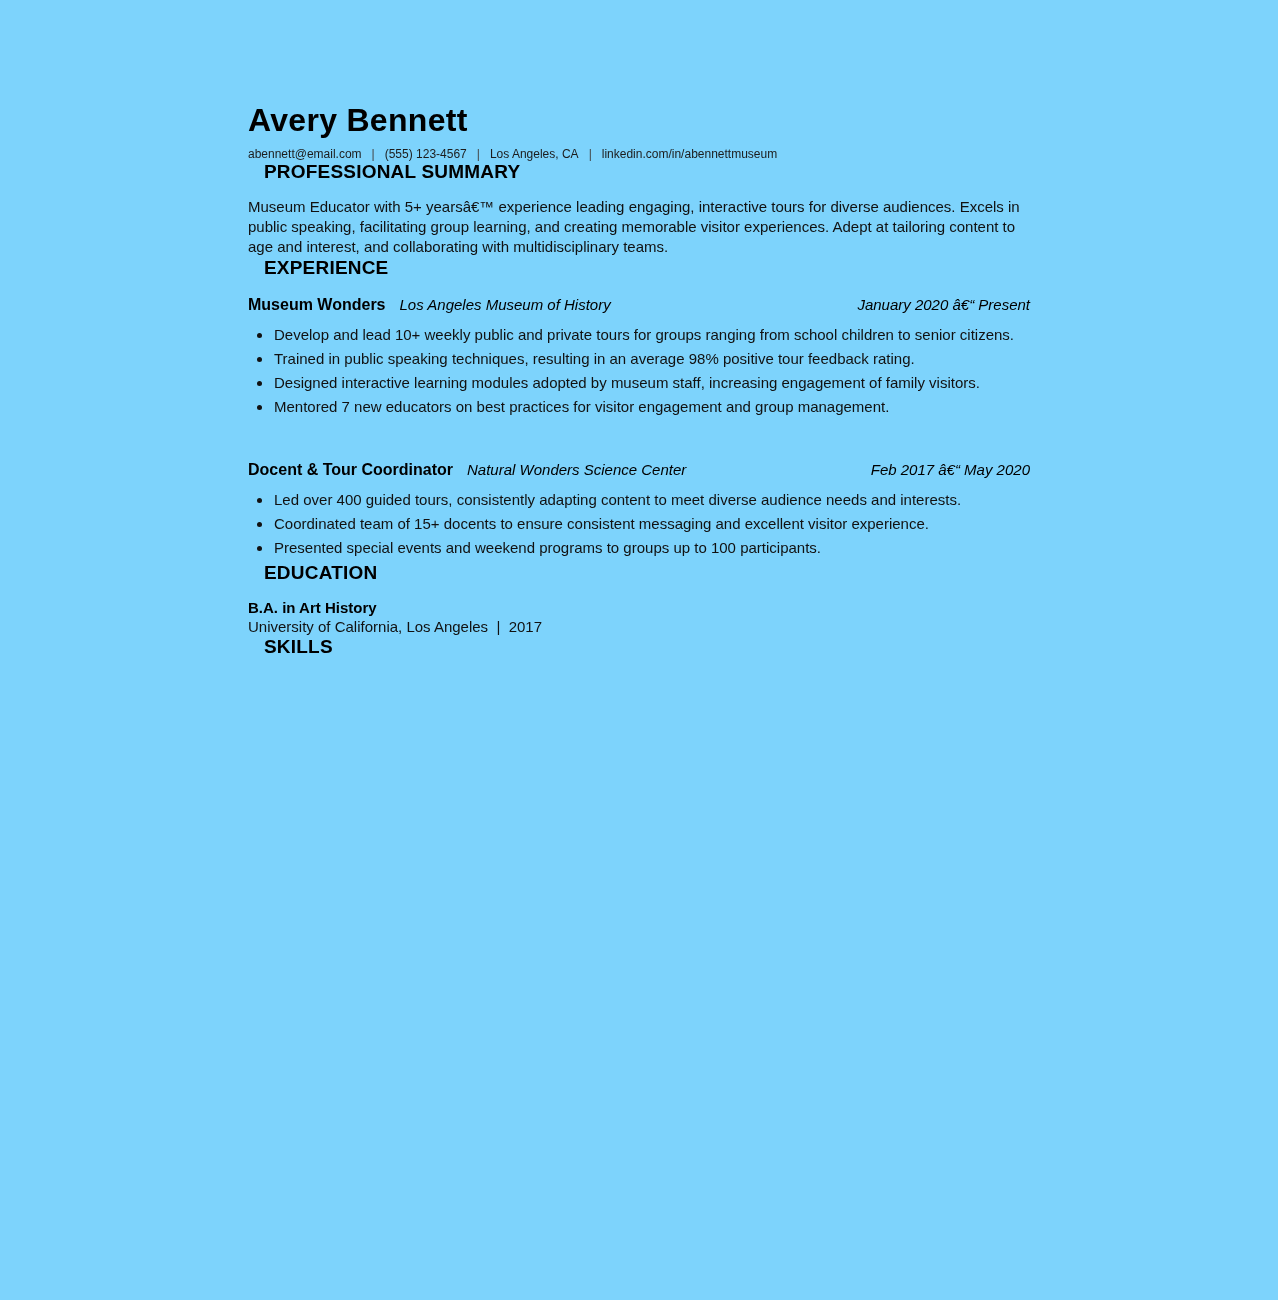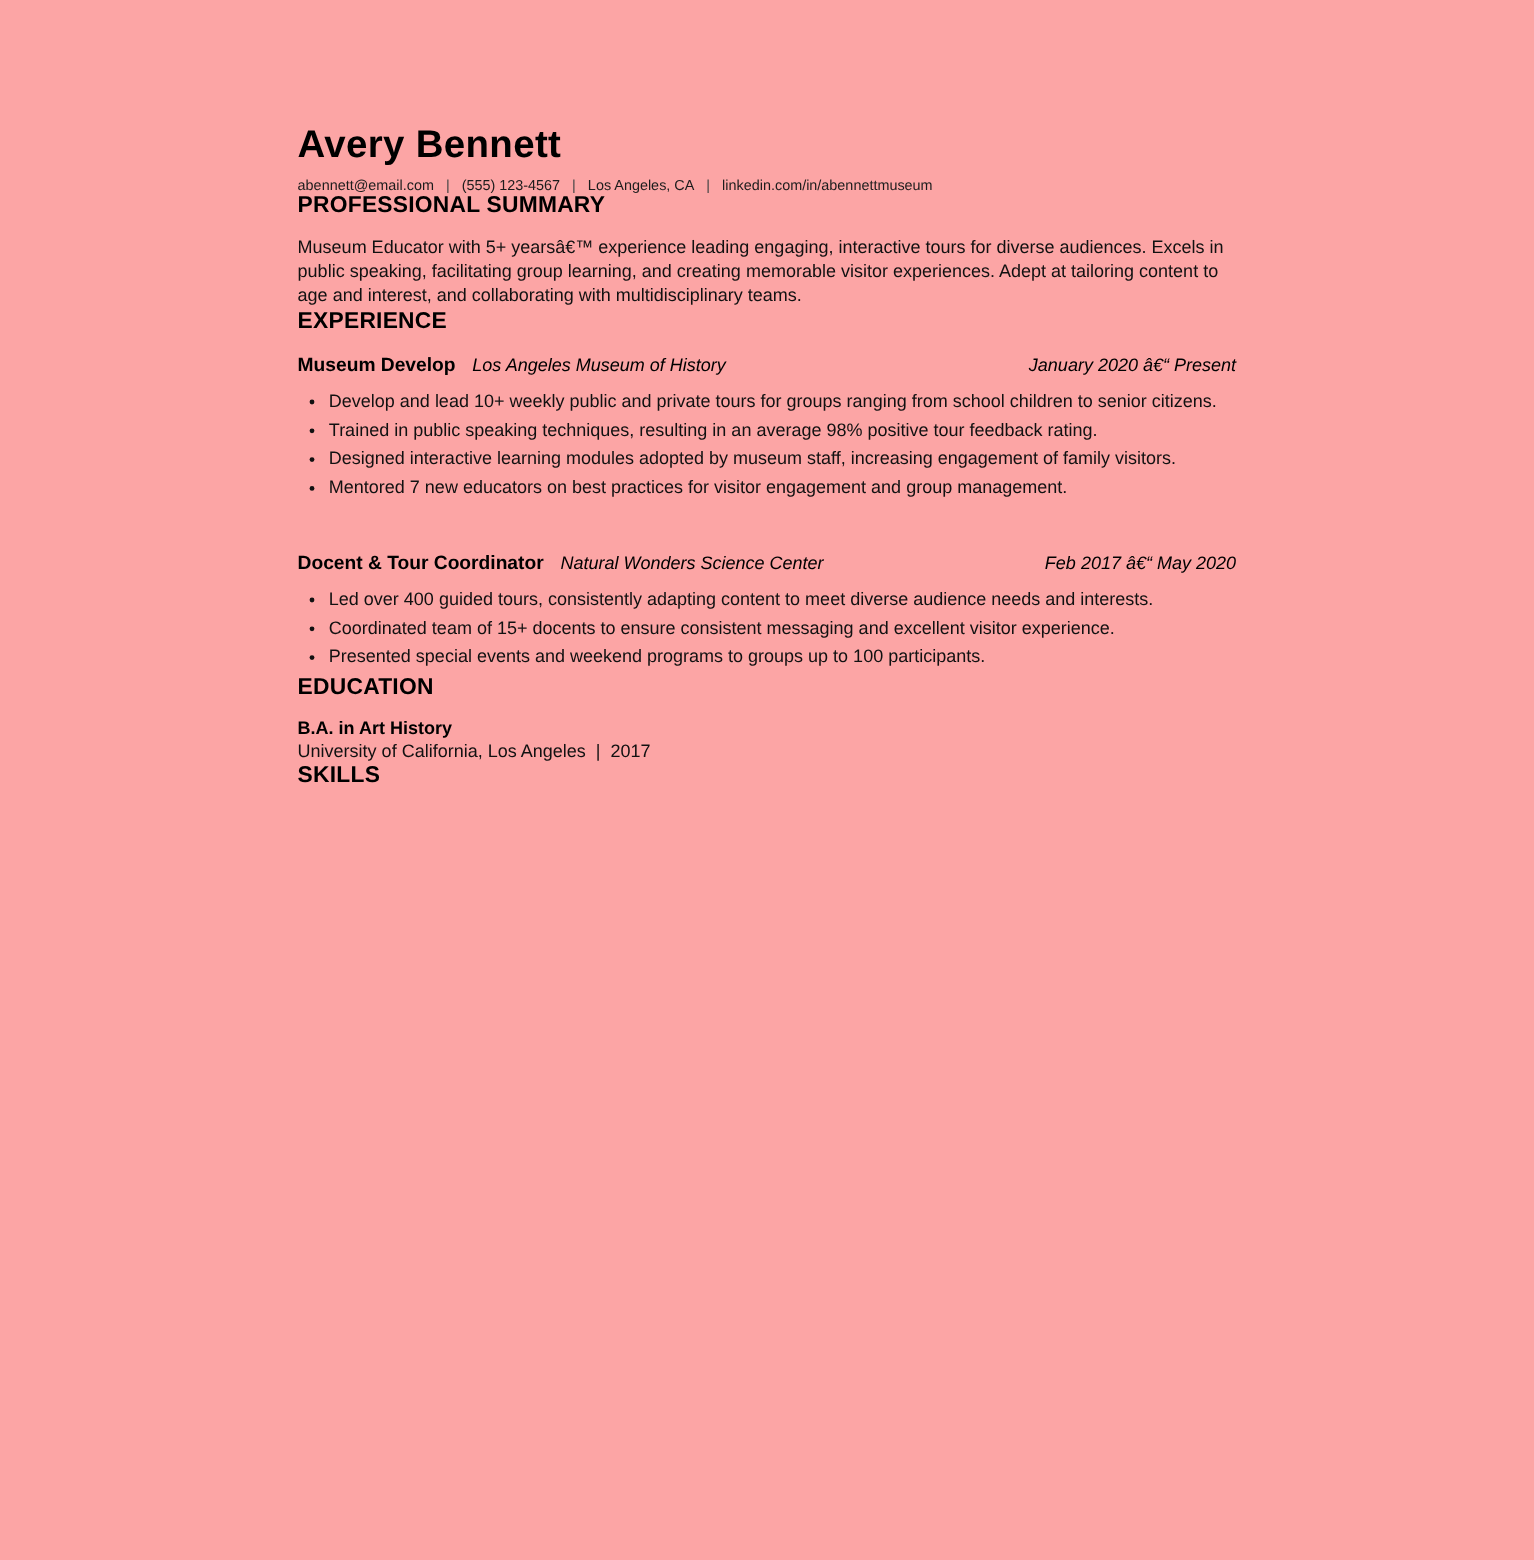--- a/index.html
+++ b/index.html
@@ -6,21 +6,21 @@
   html, body {
     margin: 0;
     padding: 0;
     background: #ffffff;
     font-family: "Liberation Sans", sans-serif;
     color: #000000;
   }
   .page {
     width: 1278px;
     height: 1300px;
-    background: #fca5a5;
+    background: #7dd3fc;
     padding: 103px 248px 0 248px;
     overflow: hidden;
   }
   h1.name {
     font-size: 32px;
     font-weight: bold;
     margin: 0 0 9px 0;
     line-height: 1.1;
     letter-spacing: 0.3px;
     color: #000000;
@@ -28,21 +28,21 @@
   .contact {
     font-size: 12px;
     color: #1c1c1c;
     white-space: nowrap;
   }
   .sep { margin: 0 10px; color: #444444; }
   h2.section-heading {
     font-size: 19px;
     font-weight: bold;
     letter-spacing: 0.2px;
-    margin: 0 0 14px 0;
+    margin: 0 0 14px 16px;
     color: #000000;
   }
   .h-summary    { margin-top: 30px; }
   .h-experience { margin-top: 25px; }
   .h-education  { margin-top: 38px; }
   .h-skills     { margin-top: 31px; }
   p.body-text {
     font-size: 15px;
     line-height: 20px;
     margin: 0;
@@ -117,21 +117,21 @@
     <span>abennett@email.com</span><span class="sep">|</span><span>(555) 123-4567</span><span class="sep">|</span><span>Los Angeles, CA</span><span class="sep">|</span><span>linkedin.com/in/abennettmuseum</span>
   </div>
 
   <h2 class="section-heading h-summary">PROFESSIONAL SUMMARY</h2>
   <p class="body-text">Museum Educator with 5+ yearsâ€™ experience leading engaging, interactive tours for diverse audiences. Excels in public speaking, facilitating group learning, and creating memorable visitor experiences. Adept at tailoring content to age and interest, and collaborating with multidisciplinary teams.</p>
 
   <h2 class="section-heading h-experience">EXPERIENCE</h2>
 
   <div class="job job-first">
     <div class="job-header">
-      <span class="job-title">Museum Develop</span>
+      <span class="job-title">Museum Wonders</span>
       <span class="job-company">Los Angeles Museum of History</span>
       <span class="job-dates">January 2020 â€“ Present</span>
     </div>
     <ul class="bullets">
       <li>Develop and lead 10+ weekly public and private tours for groups ranging from school children to senior citizens.</li>
       <li>Trained in public speaking techniques, resulting in an average 98% positive tour feedback rating.</li>
       <li>Designed interactive learning modules adopted by museum staff, increasing engagement of family visitors.</li>
       <li>Mentored 7 new educators on best practices for visitor engagement and group management.</li>
     </ul>
   </div>

